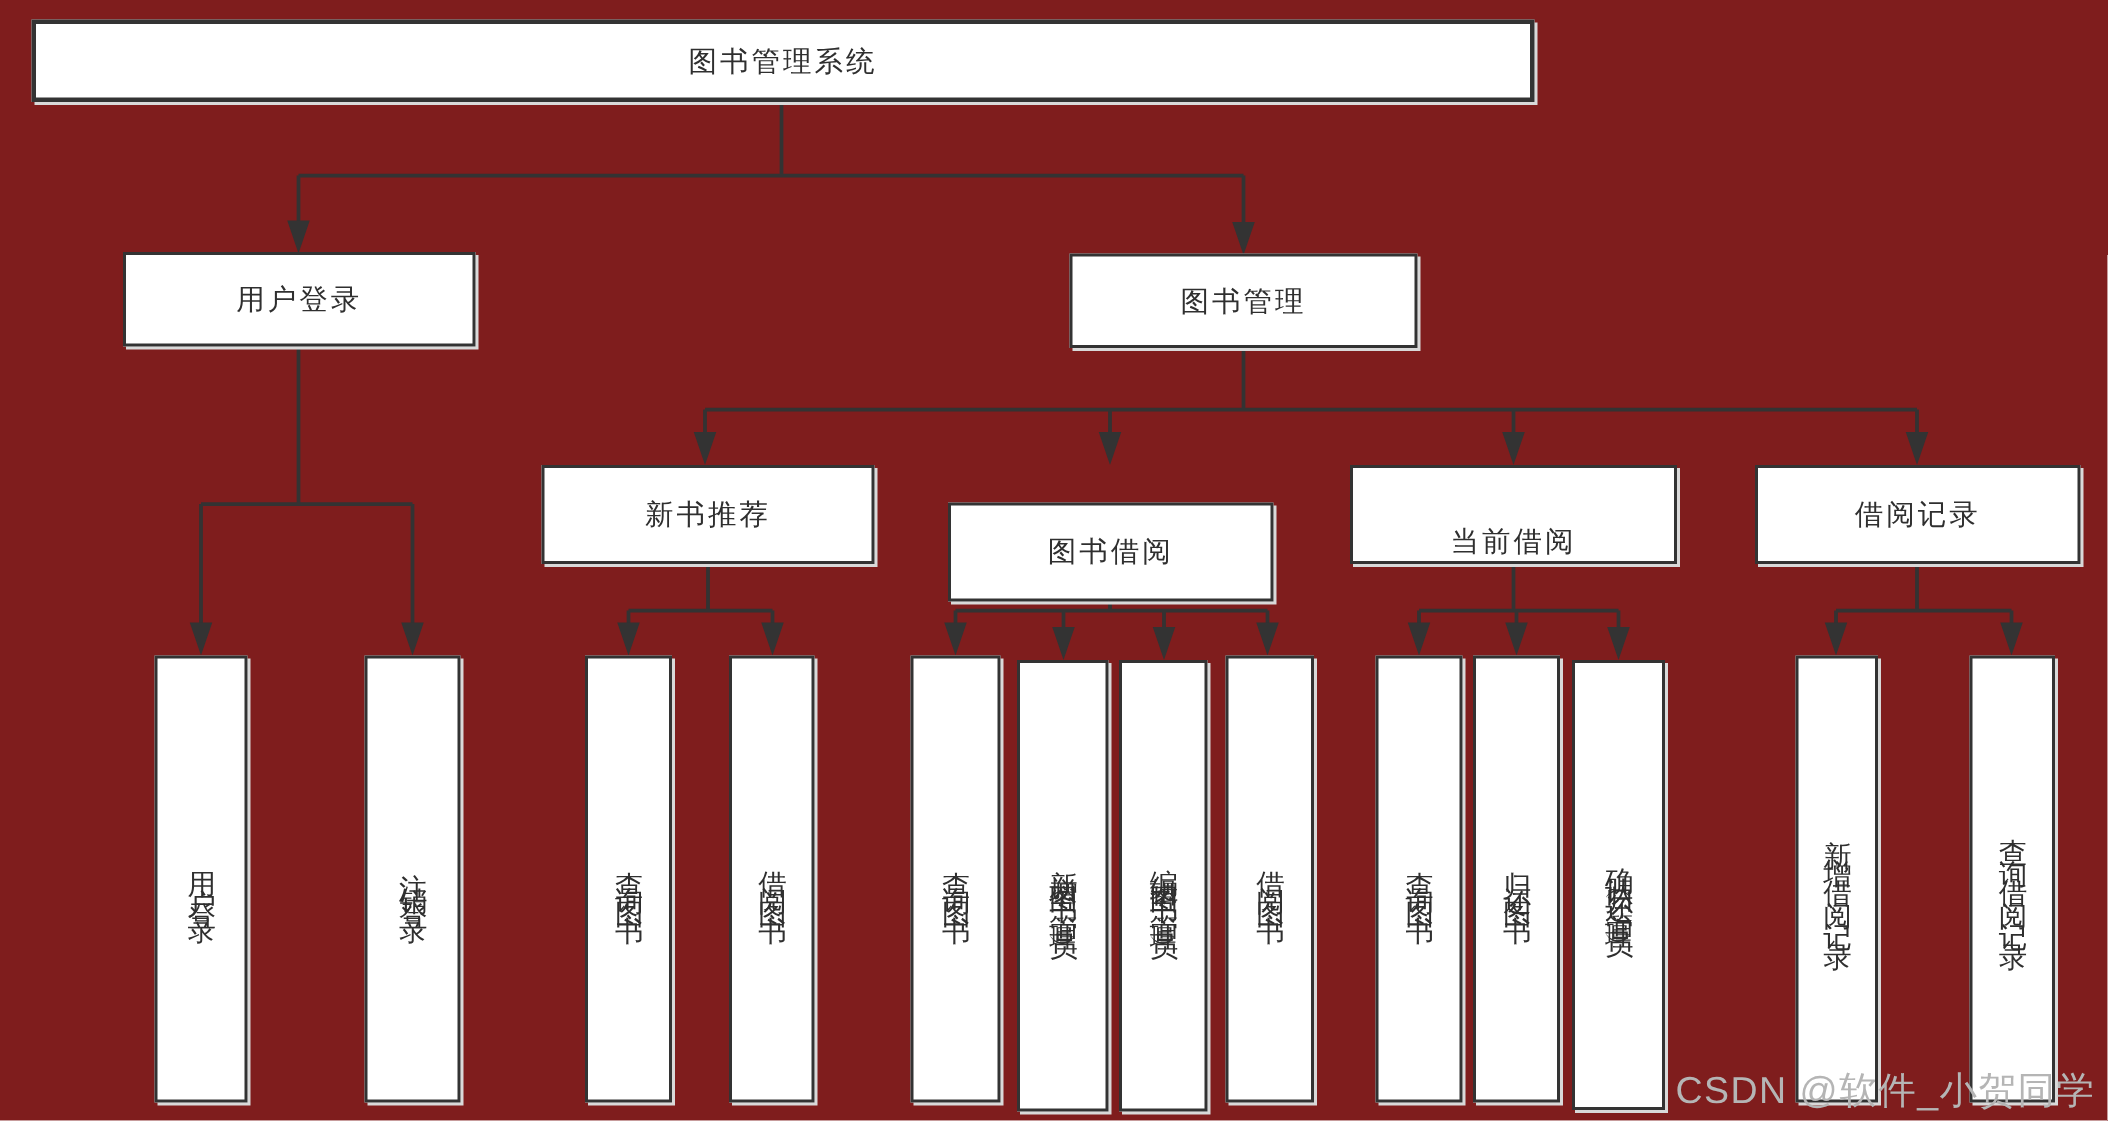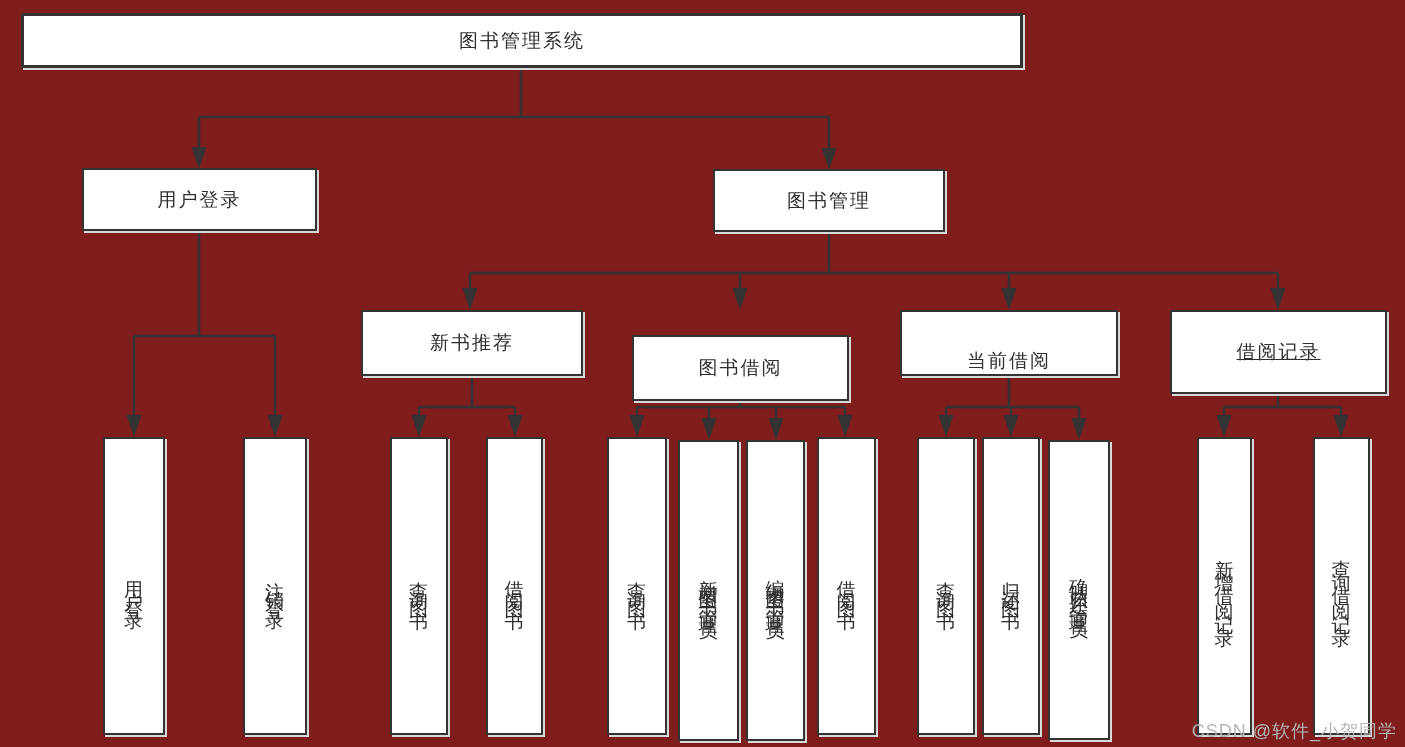--- a/index.html
+++ b/index.html
@@ -49,21 +49,21 @@
     color: #2f2f2f;
     line-height: 1;
   }
   .vtext.ls6 { letter-spacing: 6px; }
   .vtext.ls14 { letter-spacing: 14px; }
   .watermark {
     position: absolute;
     right: 8px;
     bottom: 4px;
     z-index: 5;
-    font-size: 18px;
+    font-size: 25px;
     letter-spacing: 1px;
     white-space: nowrap;
   }
 </style>
 </head>
 <body>
 
 <div class="stage">
 
   <svg class="connectors" viewBox="0 0 1405 747" xmlns="http://www.w3.org/2000/svg">
@@ -119,21 +119,21 @@
 
   <div class="box" style="left:713px; top:169px; width:232px; height:63px;">
     <span class="hlabel">图书管理</span>
   </div>
   <div class="box" style="left:632px; top:310px; width:217px; height:66px;margin-top:25px;">
     <span class="hlabel">图书借阅</span>
   </div>
   <div class="box" style="left:900px; top:310px; width:218px; height:66px;align-items:flex-end;">
     <span class="hlabel">当前借阅</span>
   </div>
-  <div class="box" style="left:1170px; top:310px; width:217px; height:84px;text-decoration:underline;">
+  <div class="box" style="left:1170px; top:310px; width:217px; height:66px;">
     <span class="hlabel">借阅记录</span>
   </div>
 
   <div class="box" style="left:103px; top:437px; width:62px; height:298px;">
     <span class="vtext">用户登录</span>
   </div>
   <div class="box" style="left:243px; top:437px; width:64px; height:298px;">
     <span class="vtext">注销登录</span>
   </div>
 

